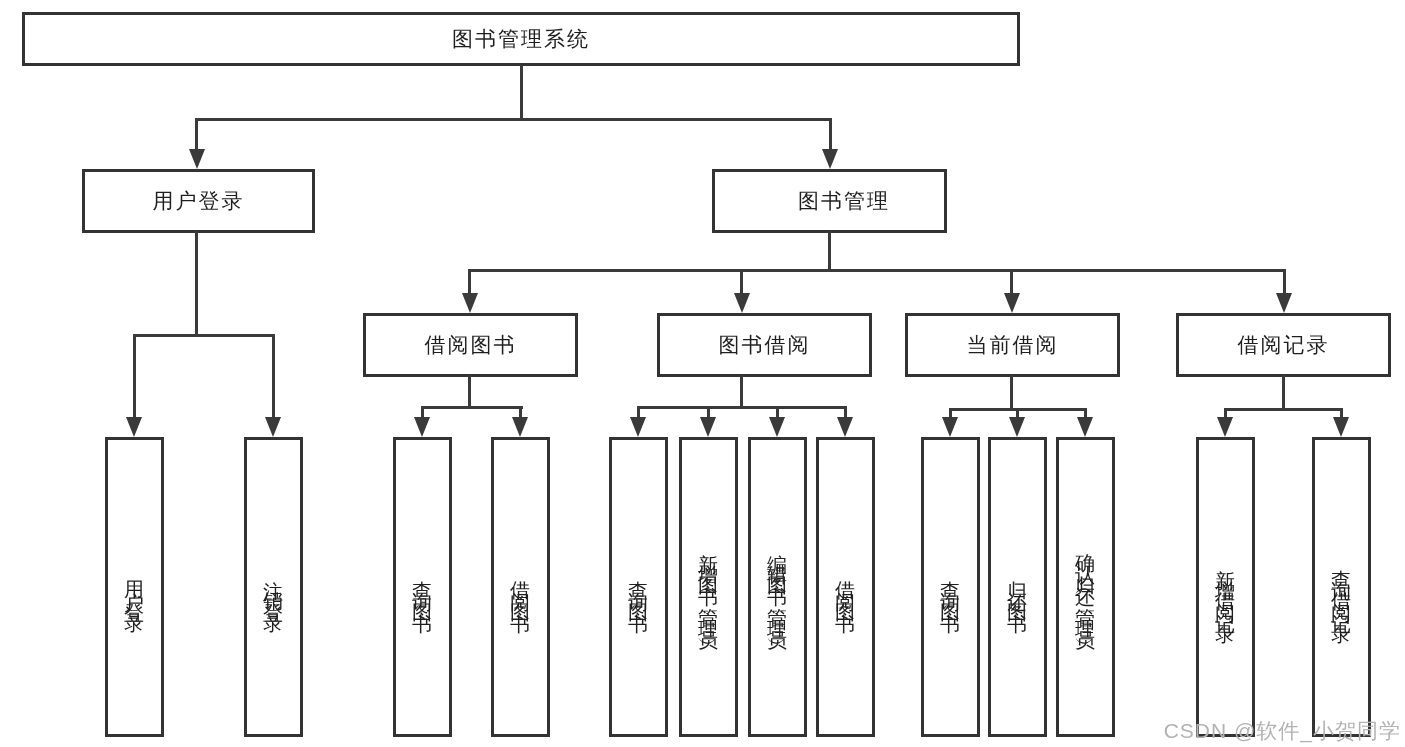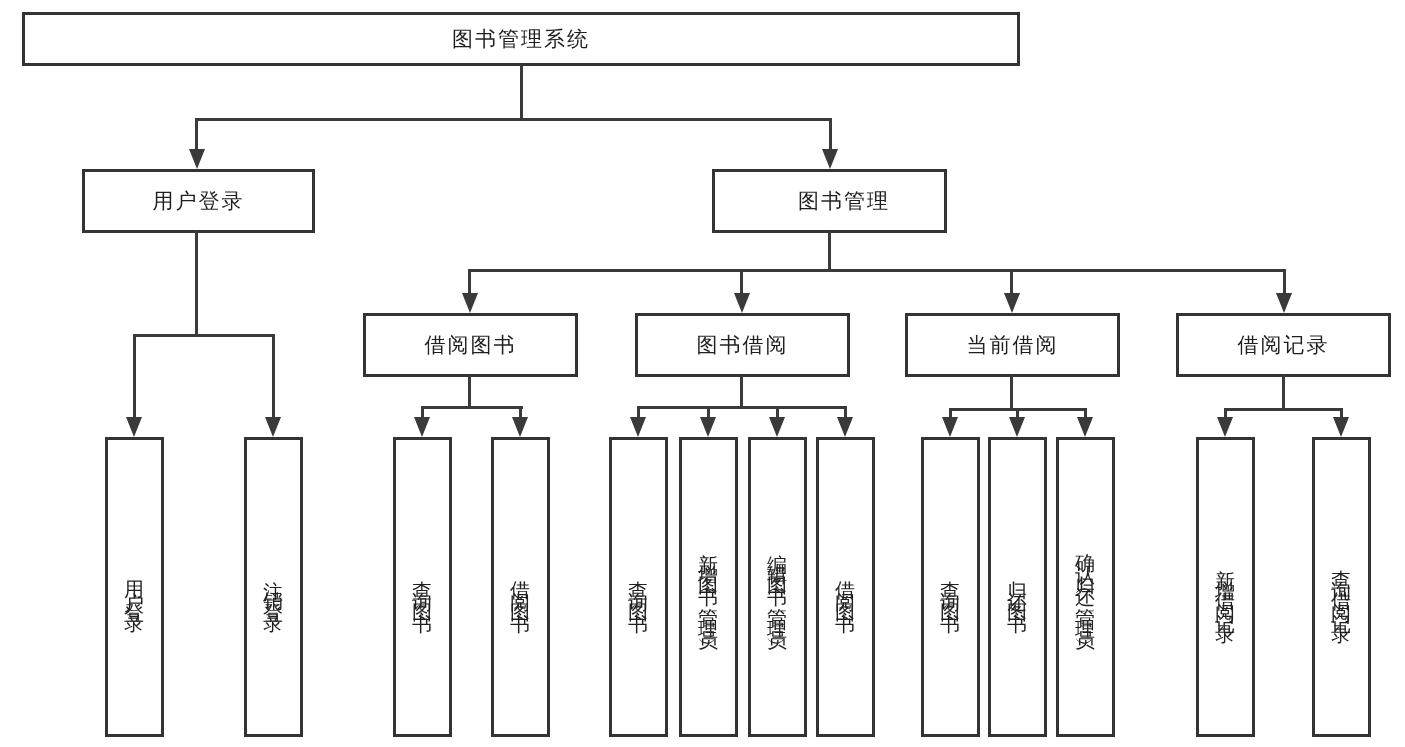--- a/index.html
+++ b/index.html
@@ -51,21 +51,21 @@
   <div class="box" style="left:82px;top:169px;width:233px;height:64px;">
     <span>用户登录</span>
   </div>
   <div class="box" style="left:712px;top:169px;width:235px;height:64px;padding-left:29px;">
     <span>图书管理</span>
   </div>
 
   <div class="box" style="left:363px;top:313px;width:215px;height:64px;">
     <span>借阅图书</span>
   </div>
-  <div class="box" style="left:635px;top:313px;width:215px;height:64px;">
+  <div class="box" style="left:657px;top:313px;width:215px;height:64px;">
     <span>图书借阅</span>
   </div>
   <div class="box" style="left:1176px;top:313px;width:215px;height:64px;">
     <span>借阅记录</span>
   </div>
   <div class="box" style="left:905px;top:313px;width:215px;height:64px;">
     <span>当前借阅</span>
   </div>
 
   <div class="box leaf" style="left:105px;">
@@ -164,14 +164,15 @@
   <div class="arrow" style="left:1009px;top:417px;"></div>
   <div class="arrow" style="left:1077px;top:417px;"></div>
 
   <div class="vline" style="left:1282px;top:375px;height:36px;"></div>
   <div class="hline" style="left:1224px;top:408px;width:119px;"></div>
   <div class="vline" style="left:1224px;top:408px;height:12px;"></div>
   <div class="vline" style="left:1340px;top:408px;height:12px;"></div>
   <div class="arrow" style="left:1217px;top:417px;"></div>
   <div class="arrow" style="left:1333px;top:417px;"></div>
 
+  <div class="watermark">CSDN @软件_小贺同学</div>
 
 </div>
 
 </body></html>

